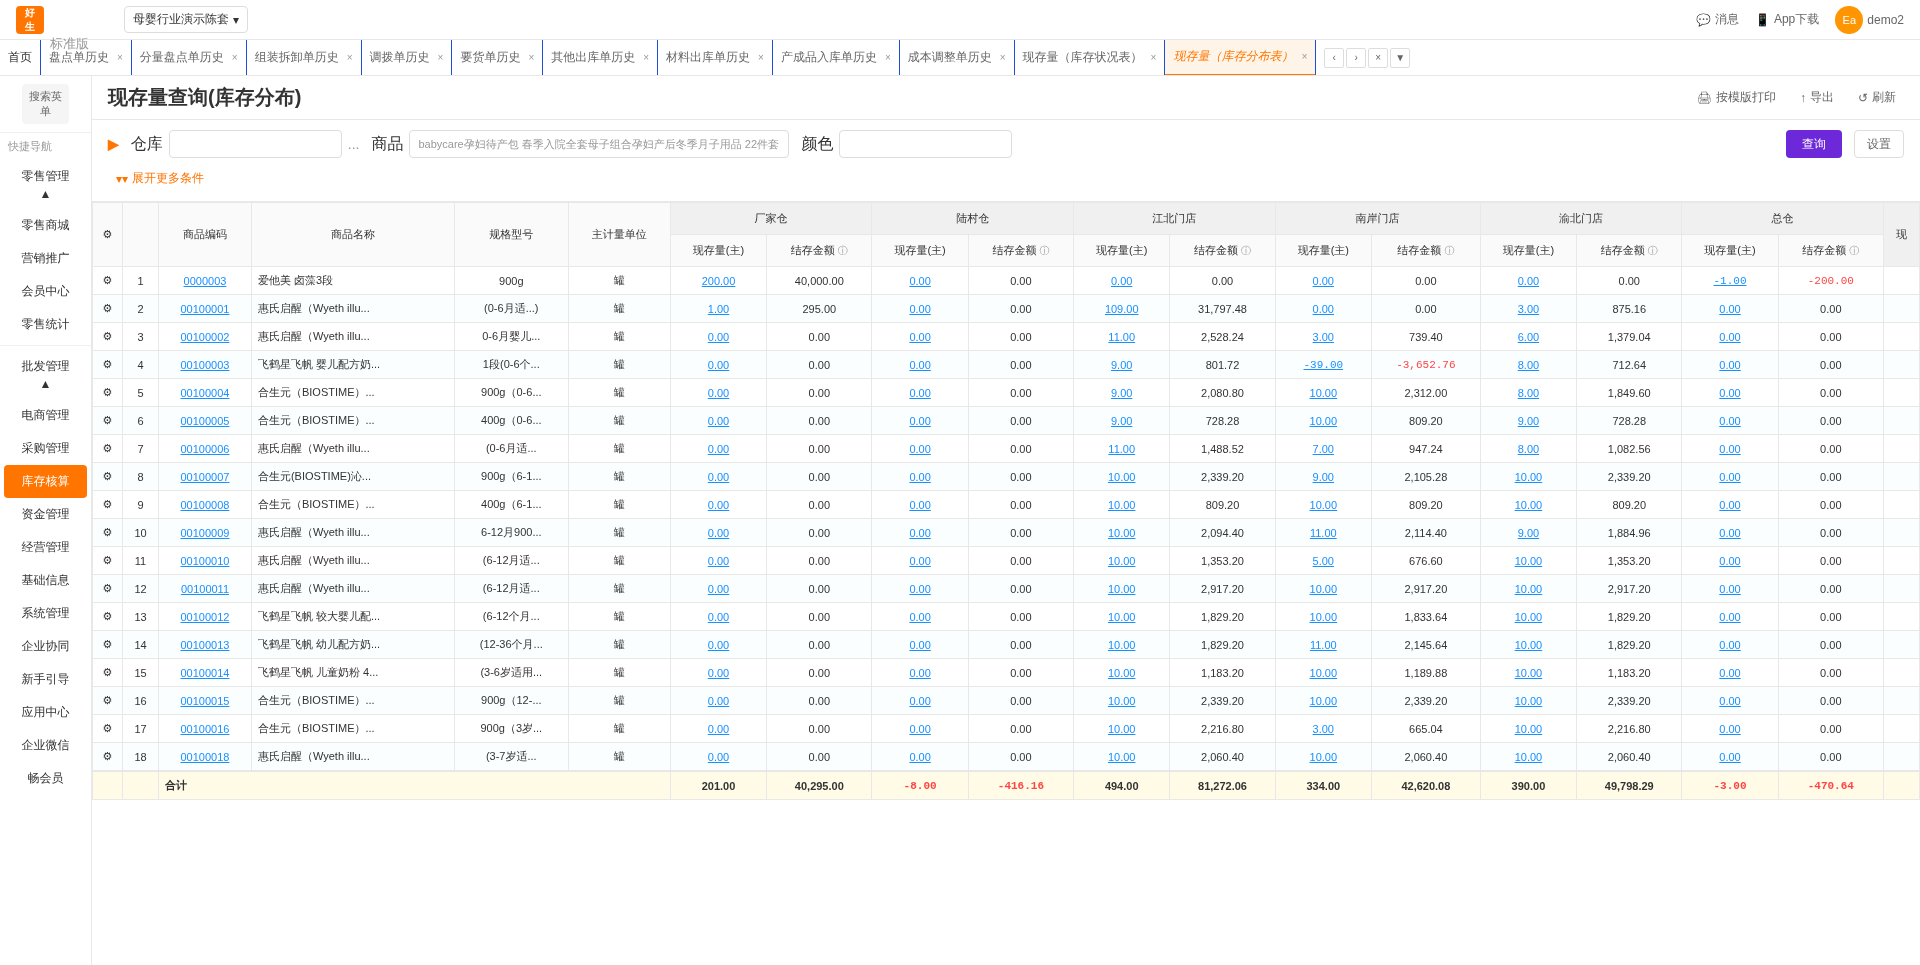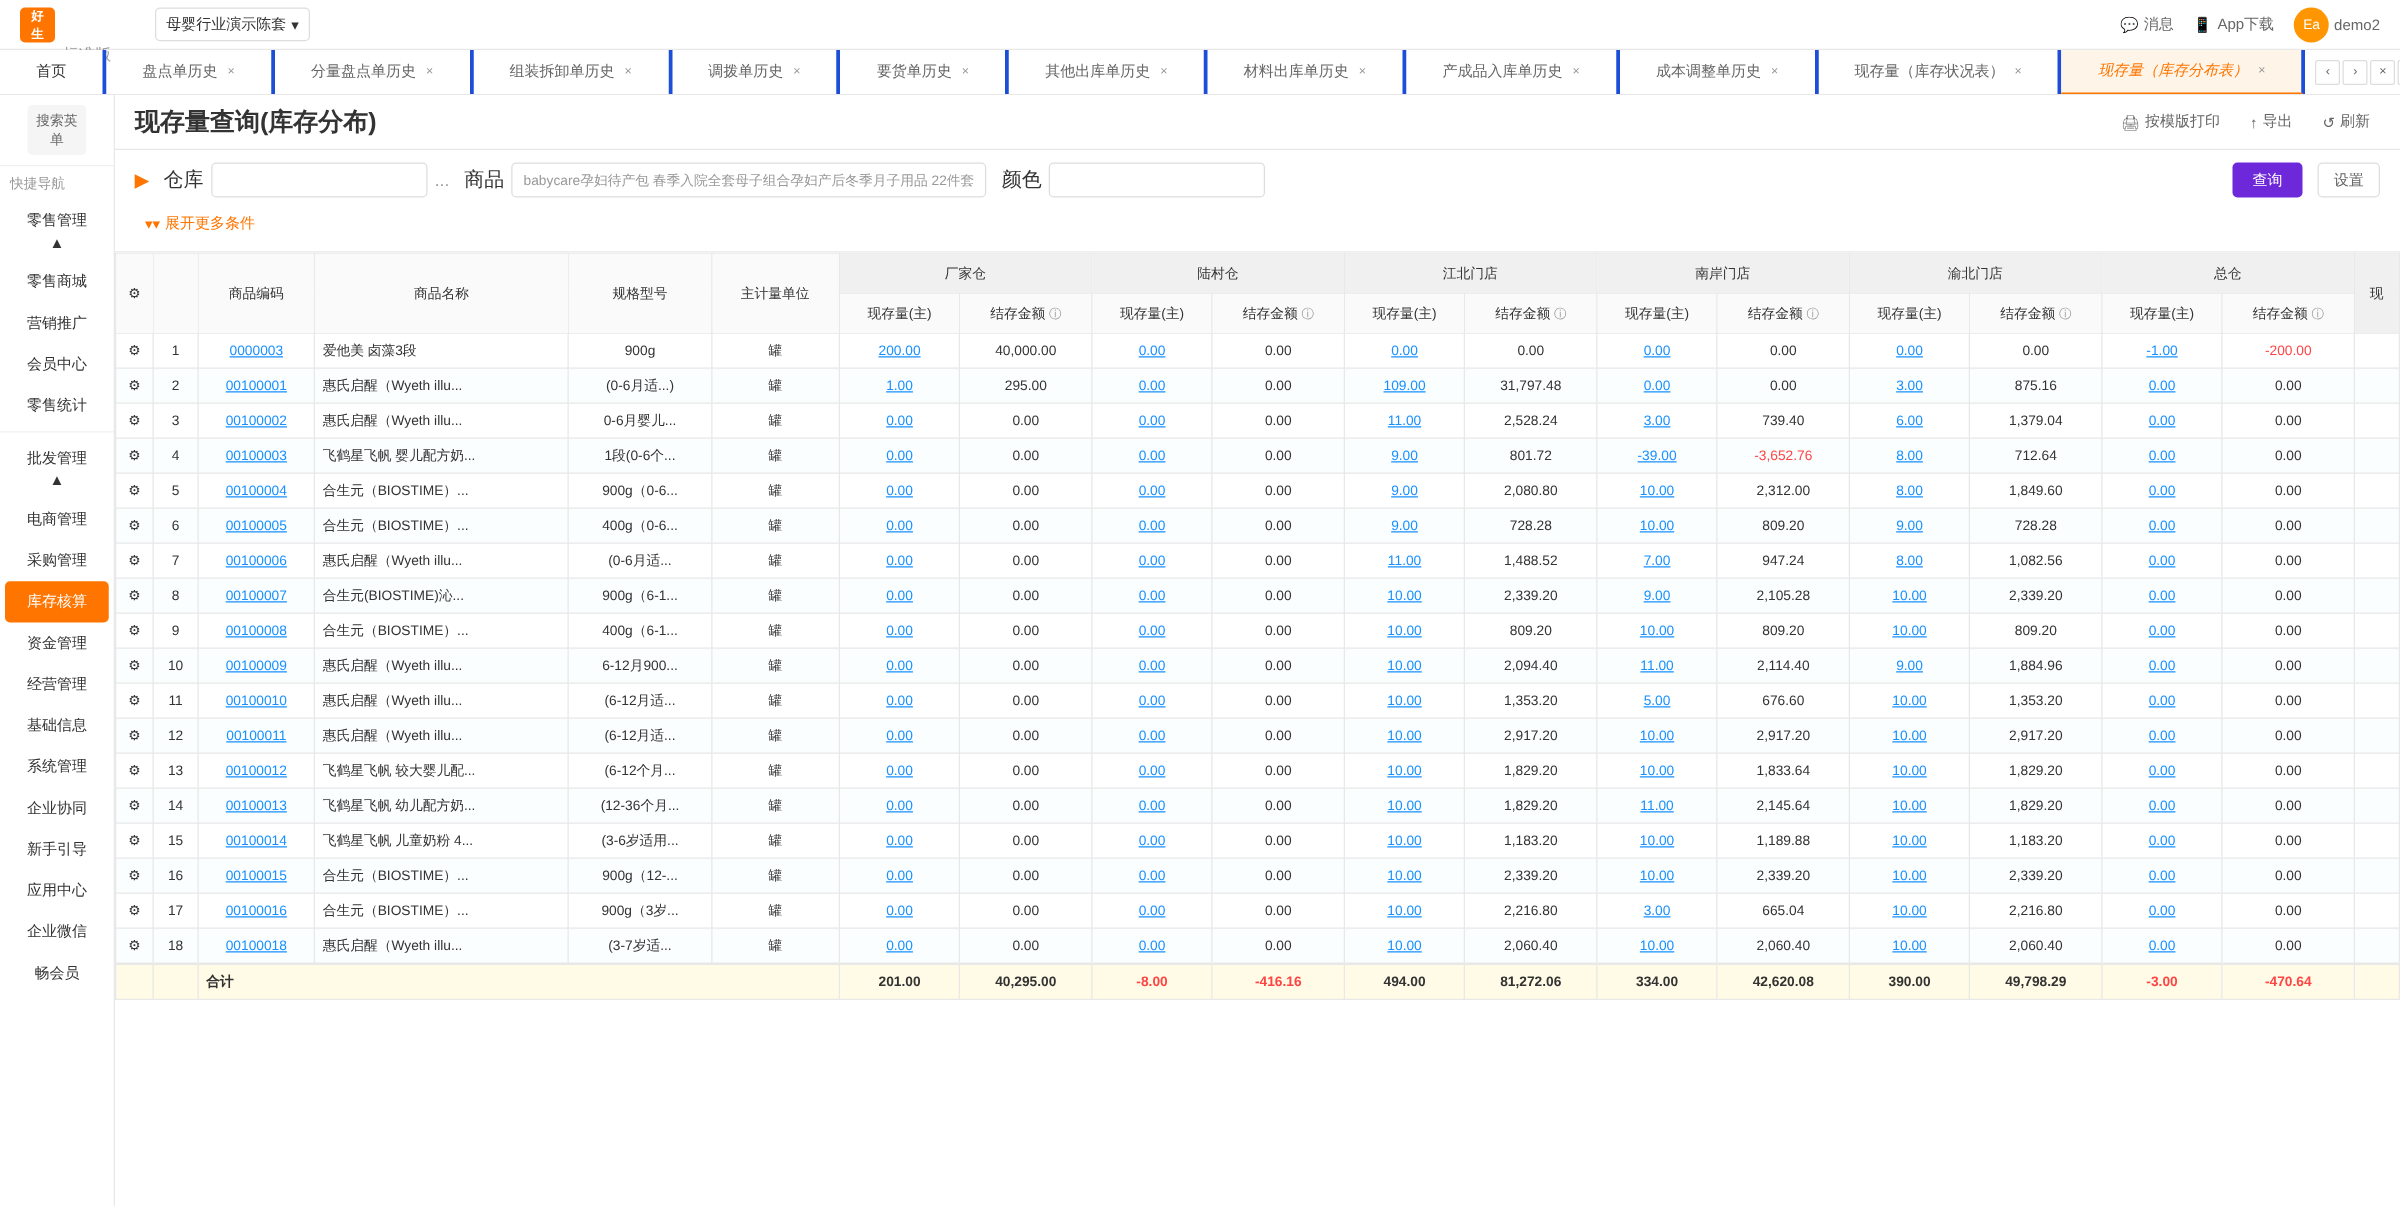--- a/index.html
+++ b/index.html
@@ -12,21 +12,21 @@
     .logo-icon { width: 28px; height: 28px; background: #ff7500; border-radius: 4px; display: flex; align-items: center; justify-content: center; color: #fff; font-size: 10px; font-weight: bold; }
     .logo-text { font-size: 11px; color: #666; line-height: 1.2; }
     .industry-selector { display: flex; align-items: center; gap: 4px; font-size: 12px; color: #333; cursor: pointer; padding: 4px 8px; border: 1px solid #ddd; border-radius: 4px; background: #fff; }
     .top-bar-right { display: flex; align-items: center; gap: 16px; }
     .top-bar-action { display: flex; align-items: center; gap: 4px; color: #666; font-size: 12px; cursor: pointer; }
     .user-avatar { width: 28px; height: 28px; border-radius: 50%; background: #ff9500; display: flex; align-items: center; justify-content: center; color: #fff; font-size: 11px; }
 
     
     .tab-bar { height: 36px; background: #fff; display: flex; align-items: center; border-bottom: 1px solid #e8e8e8; overflow-x: auto; scrollbar-width: none; }
     .tab-bar::-webkit-scrollbar { display: none; }
-    .tab-item { height: 36px; padding: 0 29px; display: flex; align-items: center; gap: 6px; font-size: 12px; color: #666; cursor: pointer; white-space: nowrap; border-right: 3px solid #1d4ed8; flex-shrink: 0; }
+    .tab-item { height: 36px; padding: 0 8px; display: flex; align-items: center; gap: 6px; font-size: 12px; color: #666; cursor: pointer; white-space: nowrap; border-right: 1px solid #1d4ed8; flex-shrink: 0; }
     .tab-item.home { background: #fff; color: #333; }
     .tab-item.active { background: #fff4e8; color: #ff7500; border-bottom: 2px solid #ff7500; font-style: italic; }
     .tab-item .close-btn { font-size: 10px; color: #999; margin-left: 2px; }
     .tab-nav-btns { display: flex; align-items: center; gap: 2px; padding: 0 8px; flex-shrink: 0; }
     .tab-nav-btn { width: 20px; height: 20px; display: flex; align-items: center; justify-content: center; border: 1px solid #ddd; border-radius: 2px; cursor: pointer; font-size: 10px; color: #666; }
 
     
     .main-layout { display: flex; height: calc(965px - 76px); }
 
     
@@ -61,21 +61,21 @@
     .setting-btn { height: 28px; padding: 0 12px; background: #fff; color: #666; border: 1px solid #ddd; border-radius: 4px; font-size: 12px; cursor: pointer; }
     .filter-dots { color: #999; font-size: 14px; cursor: pointer; }
 
     
     .table-container { flex: 1; overflow: auto; background: #fff; margin: 0; }
     table { width: 100%; border-collapse: collapse; font-size: 12px; }
     thead tr { background: #fafafa; }
     th { padding: 8px 6px; border: 1px solid #e8e8e8; text-align: center; font-weight: normal; color: #333; white-space: nowrap; font-size: 11px; position: sticky; top: 0; background: #fafafa; z-index: 2; }
     th.group-header { background: #f0f0f0; }
     td { padding: 6px 6px; border: 1px solid #e8e8e8; text-align: center; color: #333; white-space: nowrap; font-size: 11px; }
-    td.negative { color: #ff4444; }
+    td.negative { color: #ff4444; font-family: Liberation Mono, monospace; }
     td.link { color: #1890ff; text-decoration: underline; cursor: pointer; }
     td.left-align { text-align: left; }
     .row-odd { background: #fff; }
     .row-even { background: #fafefe; }
     .total-row td { background: #fffbe6; font-weight: bold; color: #333; border-top: 2px solid #e8e8e8; }
     .total-row td.negative { color: #ff4444; }
     .col-index { width: 36px; }
     .col-gear { width: 30px; }
 
     

